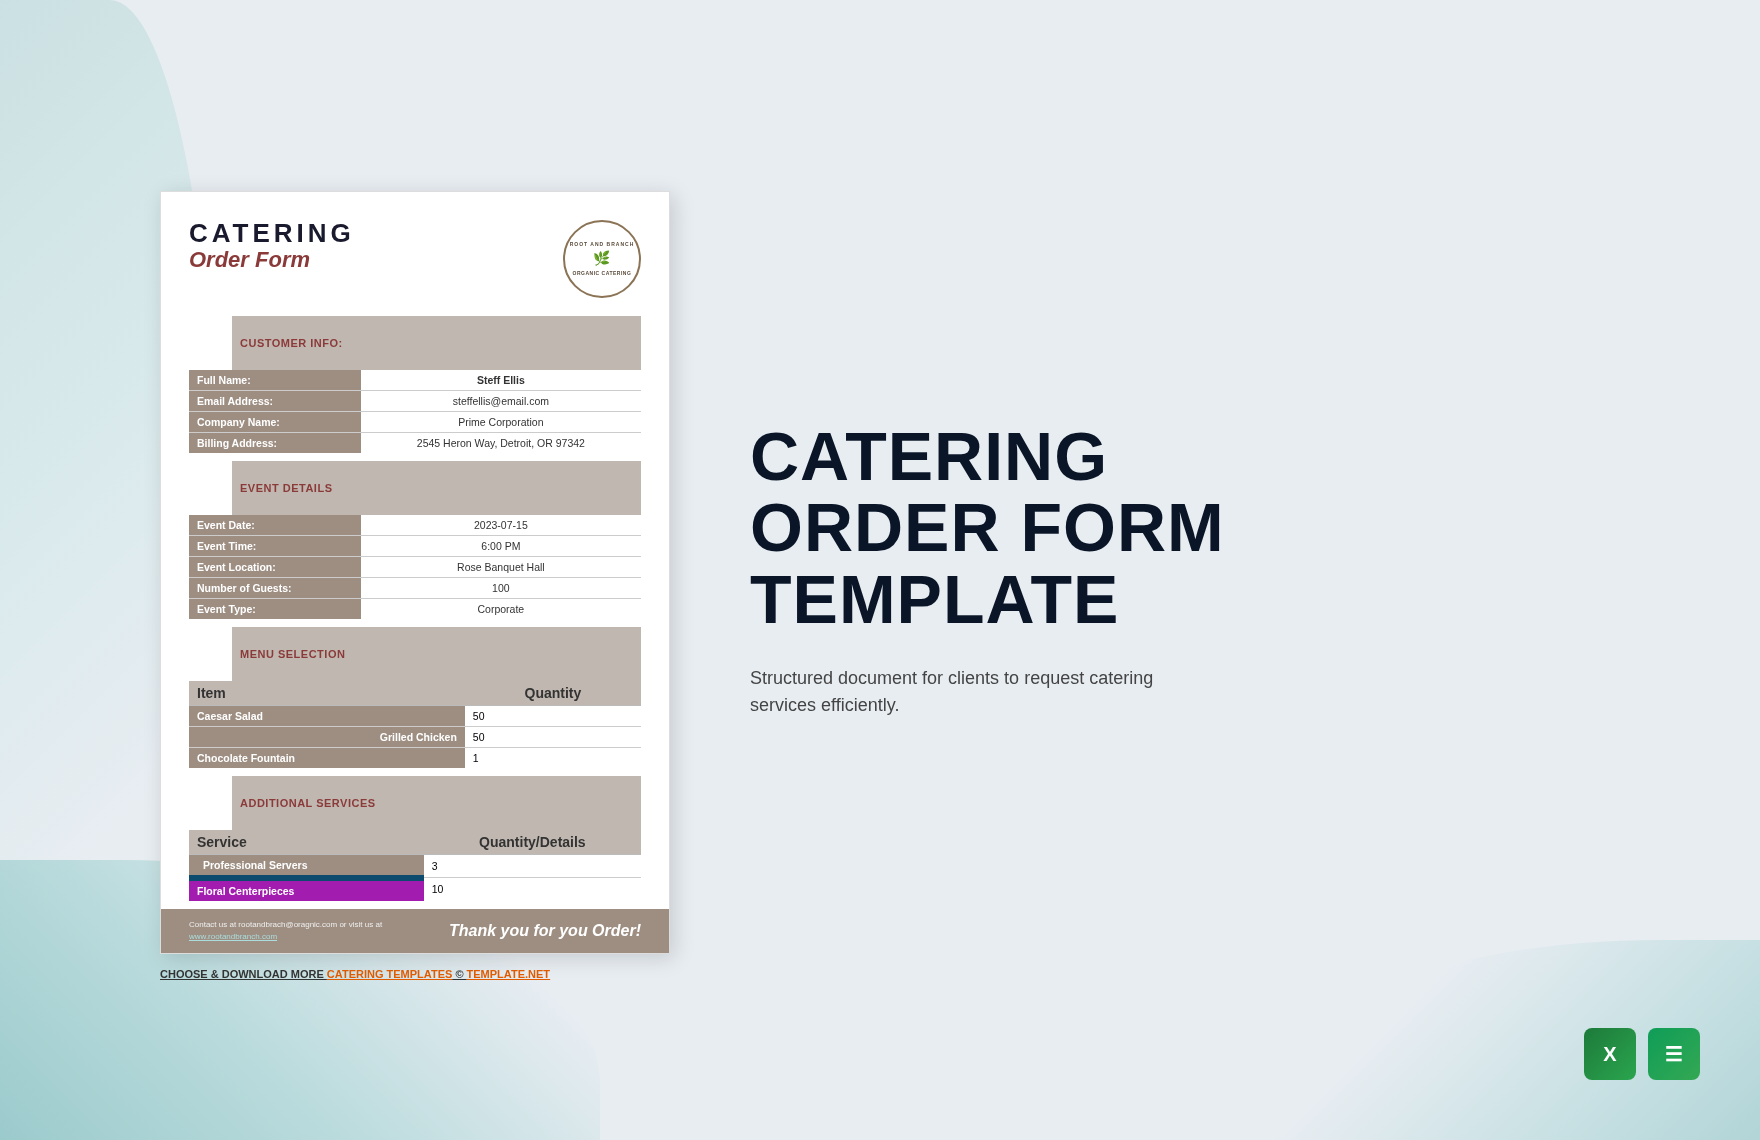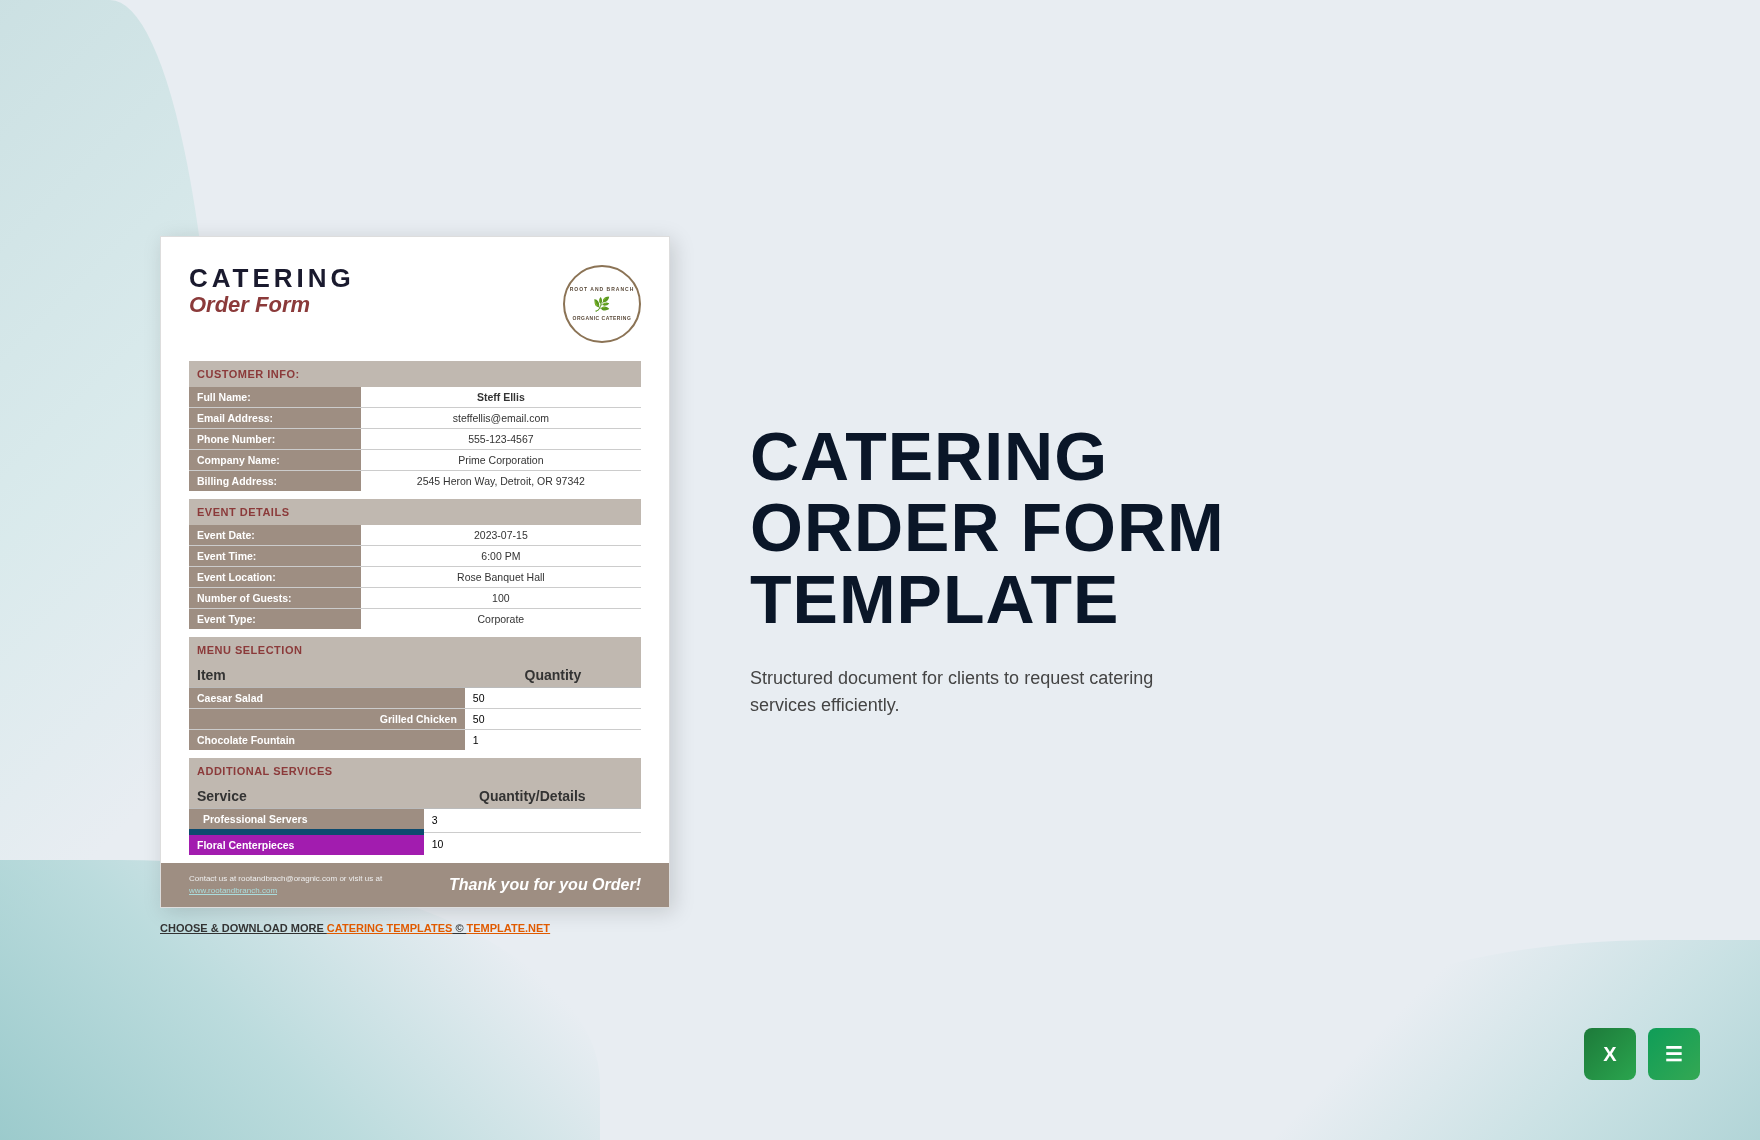--- a/index.html
+++ b/index.html
@@ -120,22 +120,23 @@
     }
     .logo-arc-bottom {
       font-size: 5px;
       letter-spacing: 0.5px;
       text-transform: uppercase;
     }
 
     
     .section-header {
       background: #c0b8b0;
-      padding: 7px 8px;
+      padding: 21px 8px;
       margin-bottom: 0;
+      margin-left: 43px;
     }
     .section-header-label {
       font-weight: bold;
       font-size: 11px;
       color: #8b3a3a;
       text-transform: uppercase;
       letter-spacing: 0.5px;
     }
 
     
@@ -305,24 +306,20 @@
       <tbody>
           <tr>
         <td class="label-cell">Full Name:</td>
         <td class="value-cell value-cell-bold">Steff Ellis</td>
       </tr>
       <tr>
         <td class="label-cell">Email Address:</td>
         <td class="value-cell">steffellis@email.com</td>
       </tr>
       <tr>
-        <td class="label-cell">Phone Number:</td>
-        <td class="value-cell">555-123-4567</td>
-      </tr>
-      <tr>
         <td class="label-cell">Company Name:</td>
         <td class="value-cell">Prime Corporation</td>
       </tr>
       <tr>
         <td class="label-cell">Billing Address:</td>
         <td class="value-cell">2545 Heron Way, Detroit, OR 97342</td>
       </tr>
     </tbody>
       </table>
 

